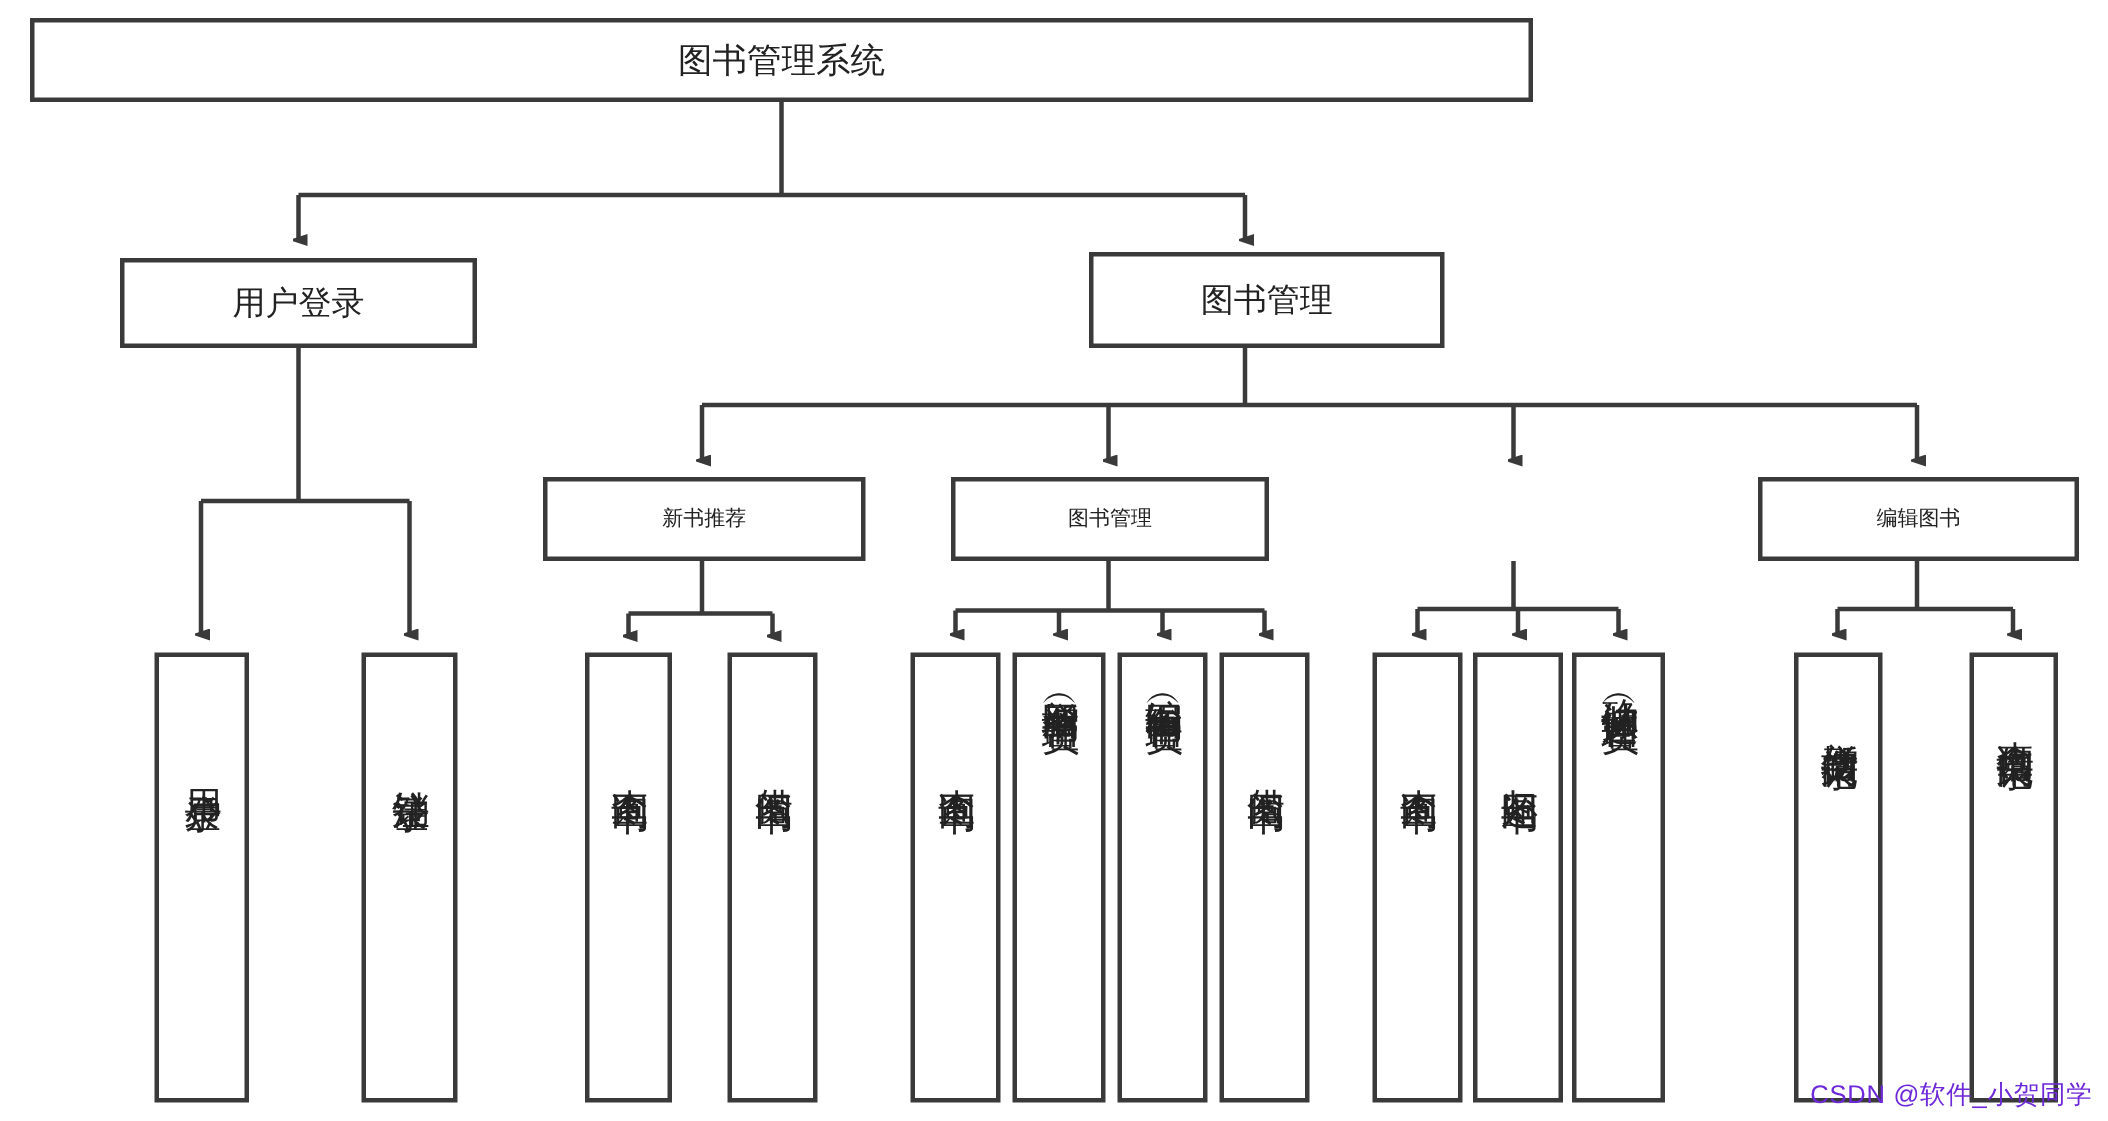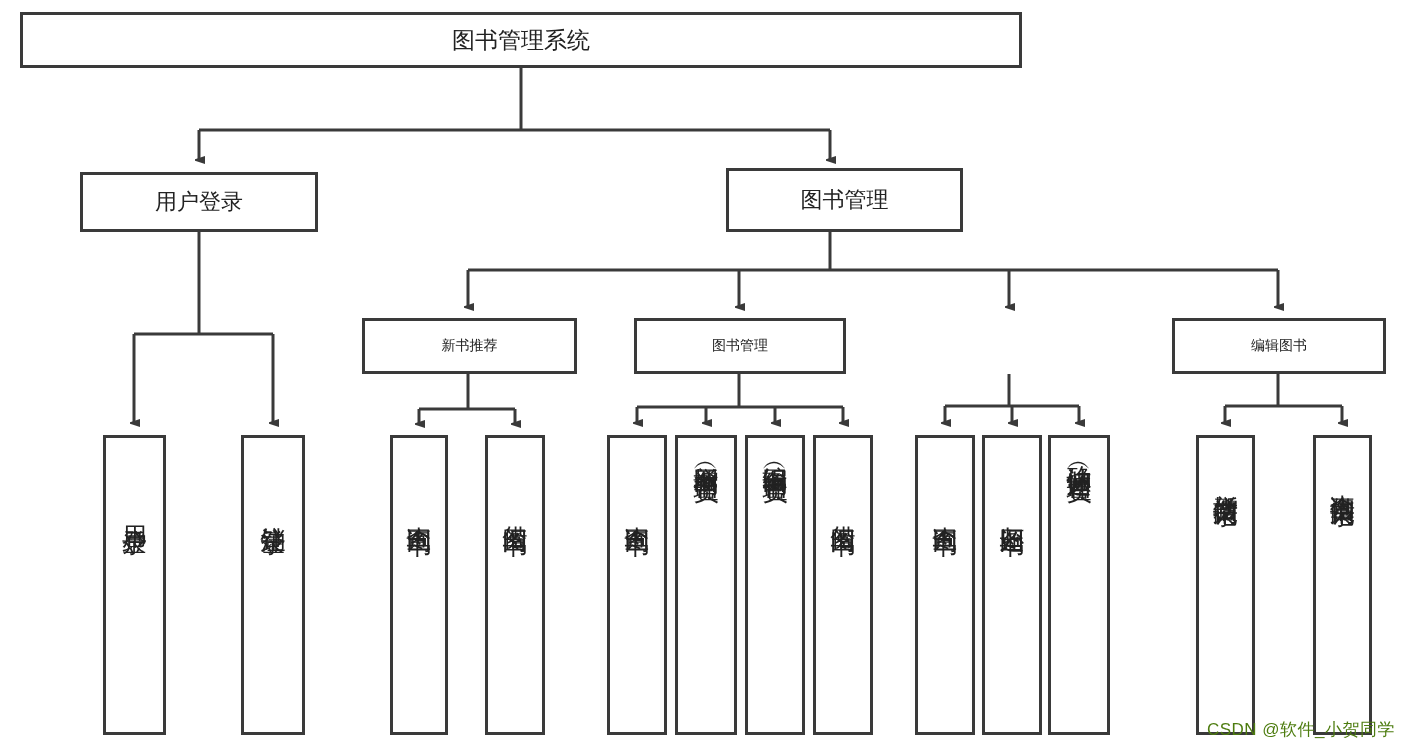--- a/index.html
+++ b/index.html
@@ -57,21 +57,21 @@
     top: 0;
     width: 1405px;
     height: 747px;
     pointer-events: none;
   }
   .watermark {
     position: absolute;
     right: 10px;
     bottom: 6px;
     font-size: 17px;
-    color: #4d7c0f;
+    color: #6d28d9;
     white-space: nowrap;
     letter-spacing: 0.5px;
   }
 </style>
 </head>
 <body>
 
 <div id="canvas">
 
   <svg class="wires" viewBox="0 0 1405 747" xmlns="http://www.w3.org/2000/svg">

